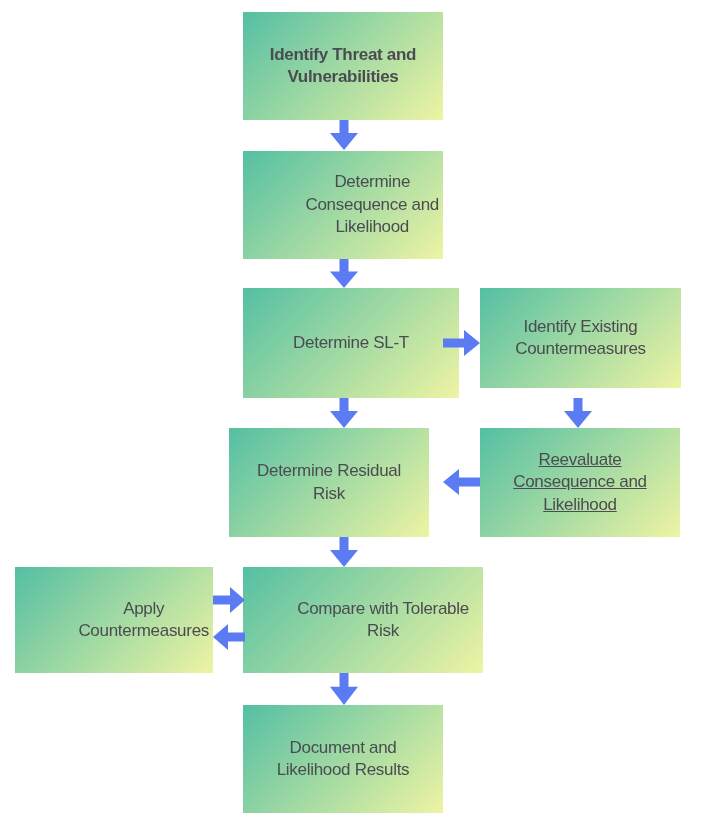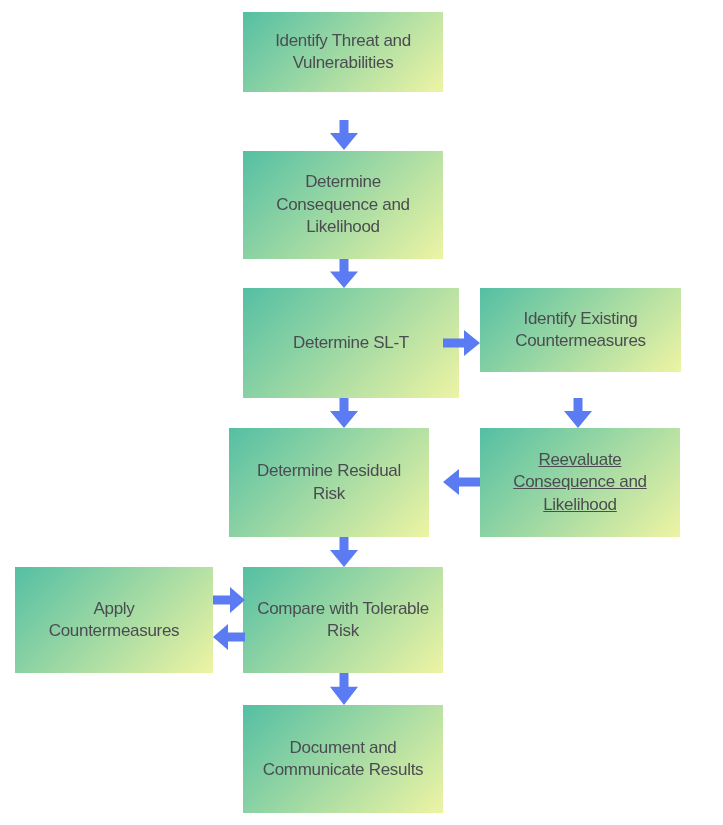--- a/index.html
+++ b/index.html
@@ -38,64 +38,64 @@
   }
   .arrow polygon {
     fill: var(--arrow-color, #5b7bf2);
   }
 </style>
 </head>
 <body>
 
 <div class="canvas">
 
-  <div class="node" style="left:243px; top:12px; width:200px; height:80px;">
+  <div class="node" style="left:243px; top:12px; width:200px; height:108px;font-weight:bold;">
     <span class="node-label">Identify Threat and
 Vulnerabilities</span>
   </div>
 
-  <div class="node" style="left:243px; top:151px; width:200px; height:108px;">
+  <div class="node" style="left:243px; top:151px; width:200px; height:108px;justify-content:flex-end;">
     <span class="node-label">Determine
 Consequence and
 Likelihood</span>
   </div>
 
   <div class="node" style="left:243px; top:288px; width:216px; height:110px;">
     <span class="node-label">Determine SL-T</span>
   </div>
 
-  <div class="node" style="left:480px; top:288px; width:201px; height:84px;">
+  <div class="node" style="left:480px; top:288px; width:201px; height:100px;">
     <span class="node-label">Identify Existing
 Countermeasures</span>
   </div>
 
   <div class="node" style="left:229px; top:428px; width:200px; height:109px;">
     <span class="node-label">Determine Residual
 Risk</span>
   </div>
 
   <div class="node" style="left:480px; top:428px; width:200px; height:109px;text-decoration:underline;">
     <span class="node-label">Reevaluate
 Consequence and
 Likelihood</span>
   </div>
 
-  <div class="node" style="left:15px; top:567px; width:198px; height:106px;">
+  <div class="node" style="left:15px; top:567px; width:198px; height:106px;justify-content:flex-end;">
     <span class="node-label">Apply
 Countermeasures</span>
   </div>
 
-  <div class="node" style="left:243px; top:567px; width:200px; height:106px;">
+  <div class="node" style="left:243px; top:567px; width:200px; height:106px;padding-left:40px;">
     <span class="node-label">Compare with Tolerable
 Risk</span>
   </div>
 
   <div class="node" style="left:243px; top:705px; width:200px; height:108px;">
     <span class="node-label">Document and
-Communicate Results</span>
+Likelihood Results</span>
   </div>
 
   <svg class="arrow" style="left:329px; top:120px;" width="30" height="30" viewBox="0 0 30 30" preserveAspectRatio="none">
     <polygon points="10.5,0 19.5,0 19.5,13 29,13 15,30 1,13 10.5,13"></polygon>
   </svg>
 
   <svg class="arrow" style="left:329px; top:259px;" width="30" height="29" viewBox="0 0 30 30" preserveAspectRatio="none">
     <polygon points="10.5,0 19.5,0 19.5,13 29,13 15,30 1,13 10.5,13"></polygon>
   </svg>
 

